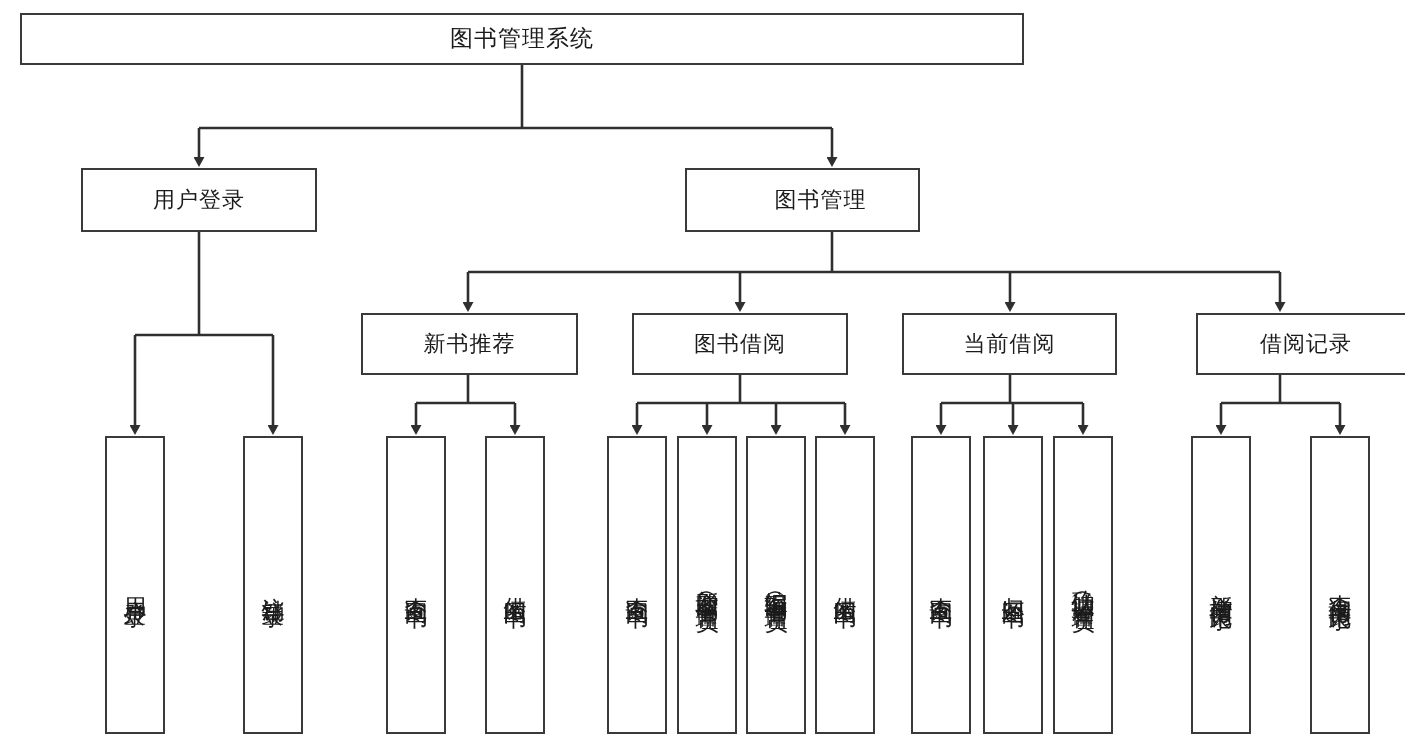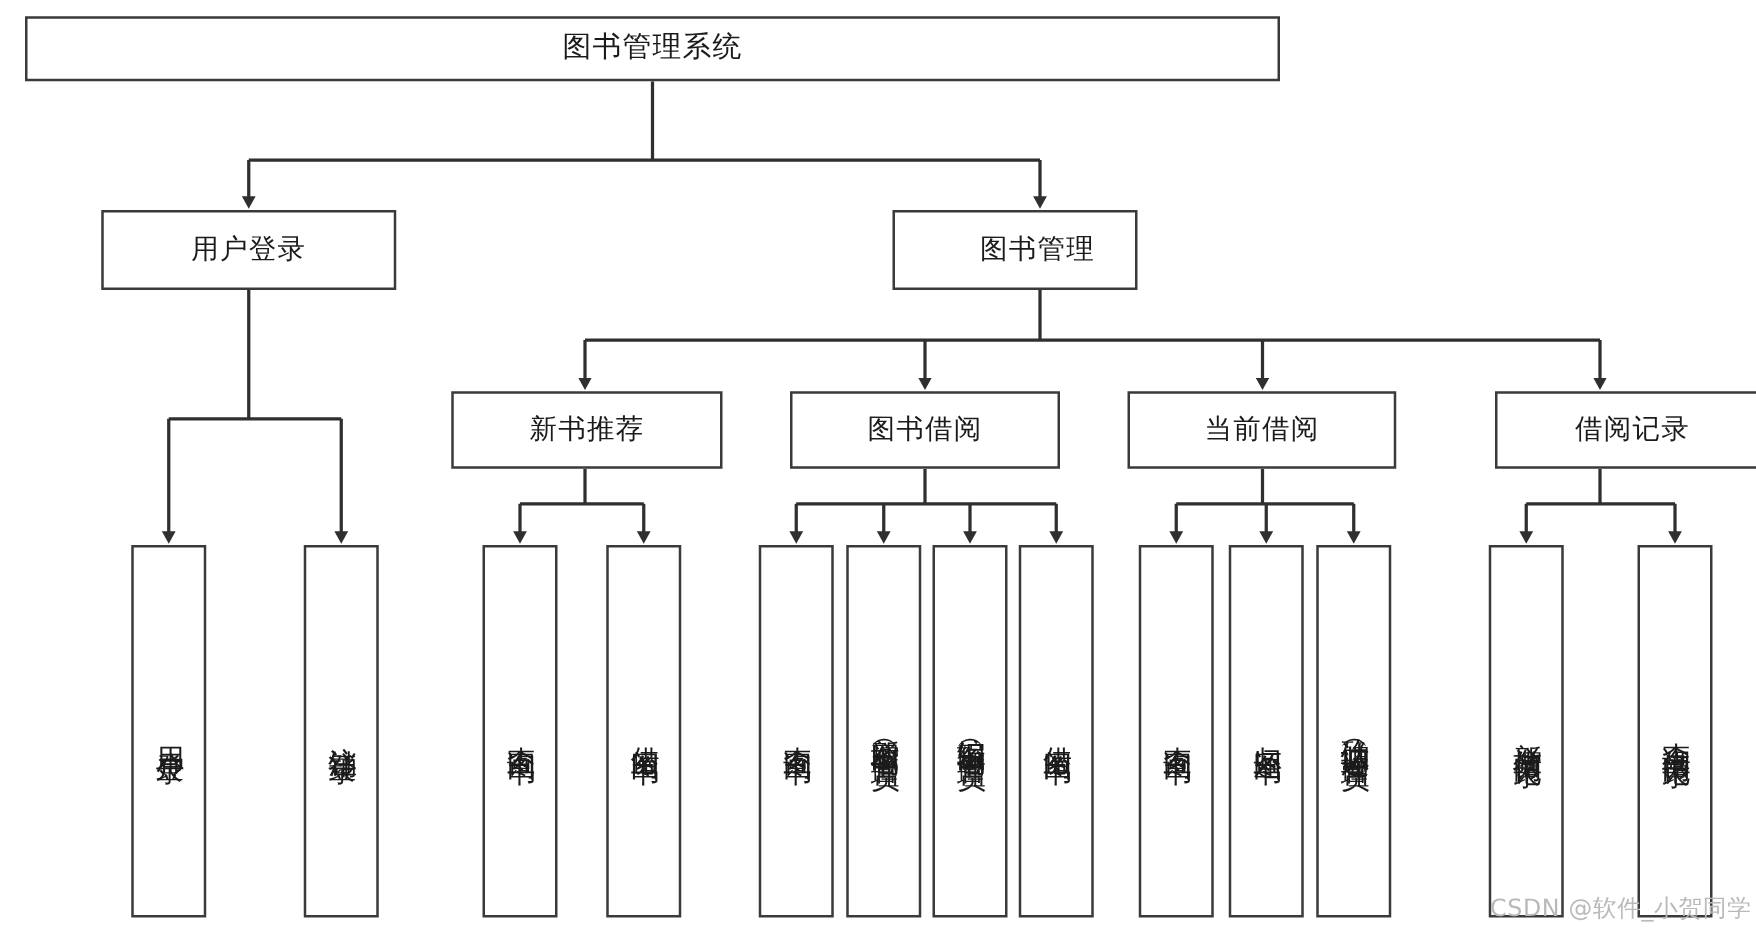--- a/index.html
+++ b/index.html
@@ -118,21 +118,21 @@
     </g>
   </svg>
 
   <div class="node level-root" style="left:20px; top:13px; width:1004px; height:52px;">
     <span class="node-label">图书管理系统</span>
   </div>
 
   <div class="node level-2" style="left:81px; top:168px; width:236px; height:64px;">
     <span class="node-label">用户登录</span>
   </div>
-  <div class="node level-2" style="left:714px; top:168px; width:196px; height:64px;padding-left:36px;">
+  <div class="node level-2" style="left:685px; top:168px; width:235px; height:64px;padding-left:36px;">
     <span class="node-label">图书管理</span>
   </div>
 
   <div class="node level-3" style="left:361px; top:313px; width:217px; height:62px;">
     <span class="node-label">新书推荐</span>
   </div>
   <div class="node level-3" style="left:902px; top:313px; width:215px; height:62px;">
     <span class="node-label">当前借阅</span>
   </div>
   <div class="node level-3" style="left:632px; top:313px; width:216px; height:62px;">
@@ -175,15 +175,14 @@
   <div class="node leaf" style="left:1053px; top:436px; width:60px; height:298px;">
     <span class="node-label">确认归还（管理员）</span>
   </div>
   <div class="node leaf" style="left:1191px; top:436px; width:60px; height:298px;">
     <span class="node-label">新增借阅记录</span>
   </div>
   <div class="node leaf" style="left:1310px; top:436px; width:60px; height:298px;">
     <span class="node-label">查询借阅记录</span>
   </div>
 
-  <div class="watermark" style="left:1192px; top:714px;">CSDN @软件_小贺同学</div>
 
 </div>
 
 </body></html>

